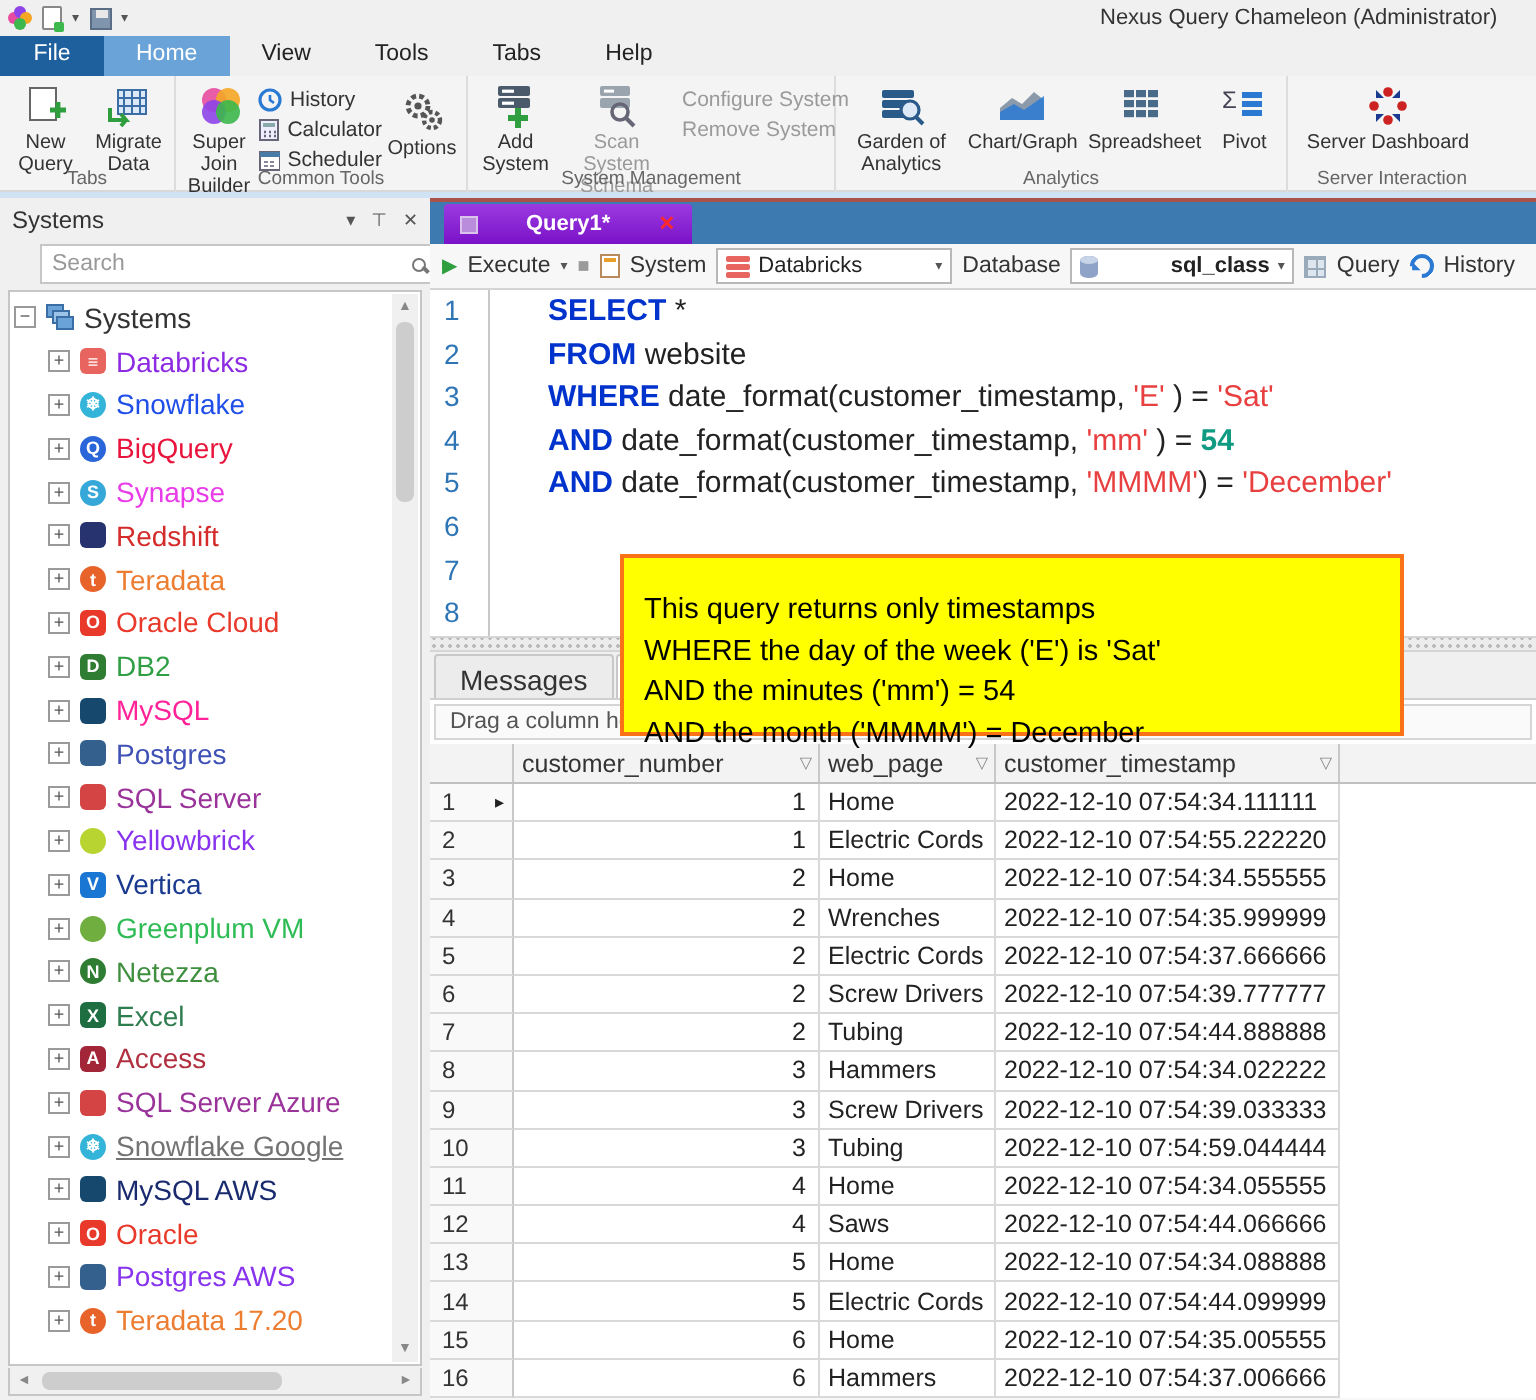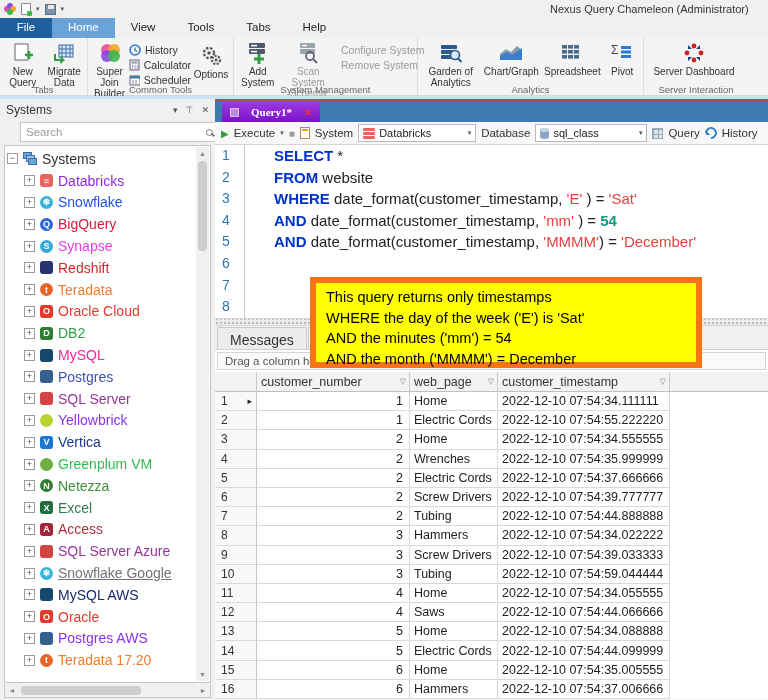--- a/index.html
+++ b/index.html
@@ -75,34 +75,34 @@
   #hsb { position:absolute; left:4px; top:585px; width:207px; height:14px; background:#f0f0f0; border:1px solid #c6c6c6; border-top:none; }
   #hsb .arr { position:absolute; top:0; width:14px; height:13px; font-size:7px; color:#888; text-align:center; line-height:13px; }
   #hsb .arr.l { left:0; } #hsb .arr.r { right:0; }
   #hsb .thumb { position:absolute; left:16px; top:2px; width:120px; height:9px; background:#cdcdcd; border-radius:4px; }
   #side-bottom { position:absolute; left:0; top:599px; width:215px; height:2px; }
 
   
   #main { position:absolute; left:215px; top:99px; width:553px; height:601px; background:#fff; }
   #redline { position:absolute; left:0; top:0; width:553px; height:2px; background:#a8524a; }
   #tabstrip { position:absolute; left:0; top:2px; width:553px; height:21px; background:#3d7ab0; display:flex; align-items:flex-end; padding-left:7px; }
-  #query-tab { height:20px; background:linear-gradient(#9b3ae0,#7a12c8); color:#fff; font-size:11px; font-weight:bold; display:flex; align-items:center; gap:12px; padding:0 8px; border-radius:2px 2px 0 0;font-family:Liberation Serif, serif; }
+  #query-tab { height:20px; background:linear-gradient(#9b3ae0,#7a12c8); color:#fff; font-size:11px; font-weight:bold; display:flex; align-items:center; gap:24px; padding:0 8px; border-radius:2px 2px 0 0; }
   #query-tab .tic { width:9px; height:9px; background:#b98ddb; border:1px solid #d9c3ec; }
   #query-tab .x { color:#ff2a2a; font-weight:bold; font-size:10px; }
 
   
   #querybar { position:absolute; left:0; top:23px; width:553px; height:23px; background:#f7f7f7; border-bottom:1px solid #d5d5d5; display:flex; align-items:center; gap:5px; padding:0 6px; font-size:11.5px; color:#333; }
   .tri { color:#2e9e3e; font-size:10px; }
   .stop { color:#9a9a9a; font-size:10px; }
   .ddv { font-size:7px; color:#555; }
   .page-ic { width:10px; height:12px; background:#fff; border:1px solid #b98a5a; position:relative; }
   .page-ic::after { content:''; position:absolute; left:1px; top:1px; width:6px; height:2px; background:#e8a02a; }
   .combo { height:18px; background:#fff; border:1px solid #b8b8b8; display:flex; align-items:center; gap:4px; padding:0 4px; }
   .combo .val { font-size:11px; color:#222; flex:1; white-space:nowrap; }
-  .combo.db .val { font-weight:normal; }
+  .combo.db .val { font-weight:bold;text-align:right; }
   .dbx-ic { width:12px; height:10px; position:relative; }
   .dbx-ic i { position:absolute; left:0; width:12px; height:3px; background:#e8655f; border-radius:1px; }
   .dbx-ic i:nth-child(1){ top:0; } .dbx-ic i:nth-child(2){ top:4px; } .dbx-ic i:nth-child(3){ top:8px; }
   .cyl { width:9px; height:11px; background:#8fa3c8; border-radius:4px/2.5px; position:relative; }
   .cyl::before { content:''; position:absolute; left:0; top:0; width:9px; height:4px; background:#c8d4e8; border-radius:50%; }
   .grid-ic { width:11px; height:11px; background:
       linear-gradient(#9ab 1px, transparent 1px) 0 0/5px 5px,
       linear-gradient(90deg,#9ab 1px, transparent 1px) 0 0/5px 5px, #dde5ee; border:1px solid #9ab; }
   .hist-arc { width:12px; height:12px; border:2px solid #2a7ad4; border-radius:50%; border-left-color:transparent; position:relative; transform:rotate(-45deg); }
   .hist-arc::after { content:''; position:absolute; left:-4px; top:-1px; border:3px solid transparent; border-right-color:#2a7ad4; }
@@ -136,21 +136,21 @@
   .hcell { border-right:1px solid #c8c8c8; font-size:12.5px; color:#333; display:flex; align-items:center; padding:0 4px; position:relative; background:#f3f3f3; }
   .hcell .fun { position:absolute; right:3px; font-size:8px; color:#888; }
   .gr { display:flex; height:19.2px; background:#fff; }
   .gc { border-right:1px solid #d9d9d9; border-bottom:1px solid #d9d9d9; font-size:12.5px; color:#222; display:flex; align-items:center; padding:0 4px; overflow:hidden; white-space:nowrap; }
   .gc.num { justify-content:flex-end; padding-right:6px; }
   .gc.rn { background:#f9f9f9; color:#333; justify-content:space-between; border-right:1px solid #c8c8c8; padding-left:6px; font-size:12px; }
   .gc.rn .mark { font-size:9px; color:#222; }
   .w0{width:42px;flex:none;} .w1{width:153px;flex:none;} .w2{width:88px;flex:none;} .w3{width:172px;flex:none;}
 
   
-  #note { position:absolute; left:95px; top:178px; width:392px; height:91px; background:#ffff00; border:6px solid #f97316; padding:4px 10px; z-index:10; }
+  #note { position:absolute; left:95px; top:178px; width:392px; height:91px; background:#ffff00; border:2px solid #f97316; padding:16px 10px; z-index:10; }
   #note div { font-size:14.5px; line-height:20.5px; color:#000; white-space:nowrap; }
 
   svg { display:block; }
 </style>
 </head>
 <body>
 
 <div id="app">
 
   <div id="titlebar">

